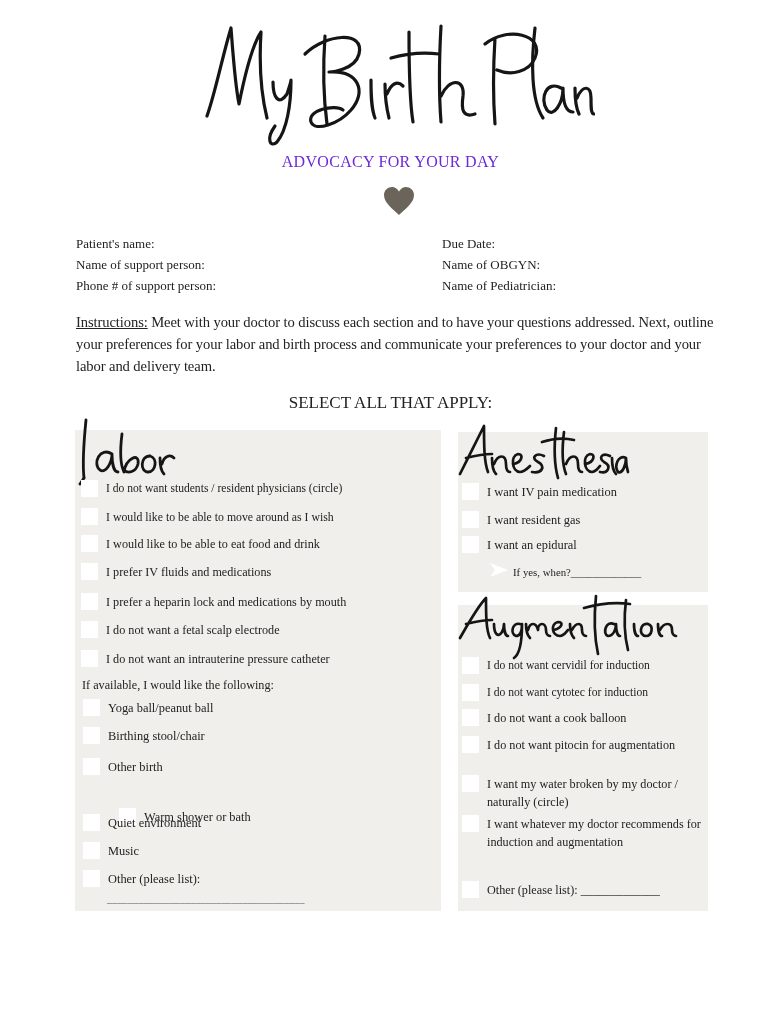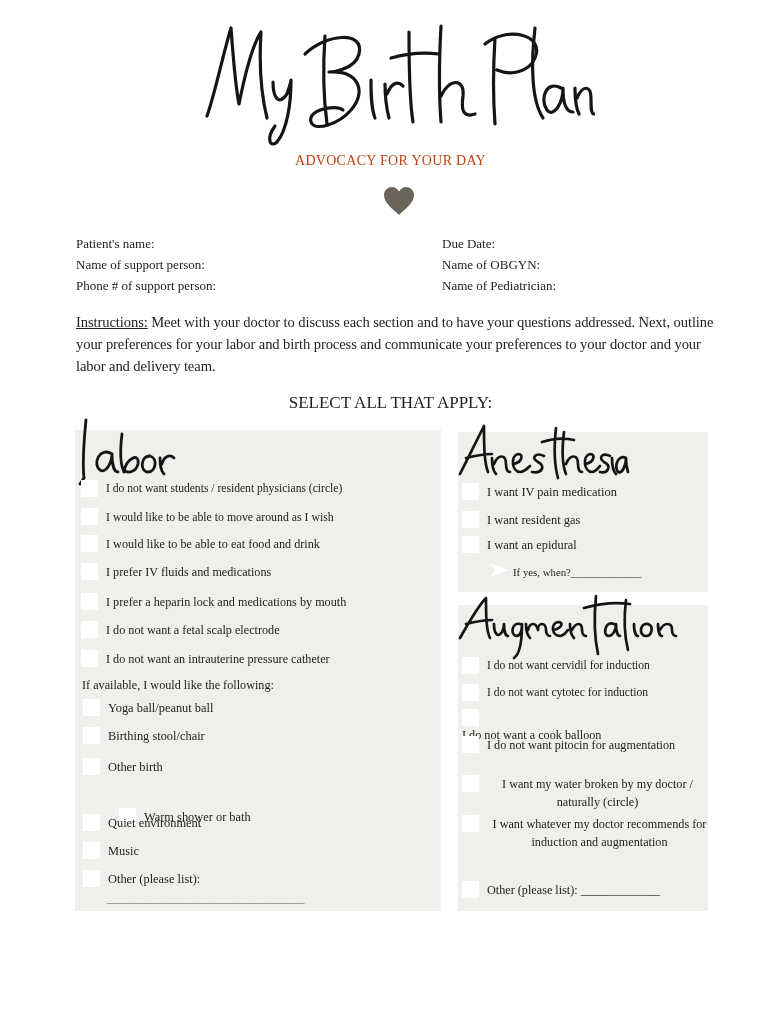--- a/index.html
+++ b/index.html
@@ -3,21 +3,21 @@
 <meta charset="utf-8">
 <style>
   * { box-sizing: border-box; margin: 0; padding: 0; }
   html, body { width: 781px; height: 1014px; background: #ffffff; overflow: hidden; }
   body { position: relative; font-family: "Liberation Serif", "DejaVu Serif", serif; color: #2a2a2a; }
 
   .title-wrap { position: absolute; left: 0; top: 14px; width: 781px; height: 140px; }
   .title-svg { position: absolute; left: 195px; top: 0; }
 
   .subtitle { position: absolute; top: 153px; left: 0; width: 781px; text-align: center;
-    font-size: 14px; letter-spacing: 0.3px; color: #c2410c; }
+    font-size: 16px; letter-spacing: 0.3px; color: #6d28d9; }
 
   .heart { position: absolute; left: 383px; top: 186px; width: 32px; height: 30px; }
 
   .info-col { position: absolute; top: 233px; font-size: 13px; line-height: 21px; color: #222; }
   .info-col.left { left: 76px; }
   .info-col.right { left: 442px; }
 
   .instructions { position: absolute; top: 311px; left: 76px; width: 640px; font-size: 14.6px; line-height: 22px; color: #222; letter-spacing: -0.1px; }
   .instructions .lbl { text-decoration: underline; }
 
@@ -26,21 +26,21 @@
   .panel { position: absolute; background: #f1efeb; }
   .panel.labor { left: 75px; top: 430px; width: 366px; height: 481px; }
   .panel.anes { left: 458px; top: 432px; width: 250px; height: 160px; }
   .panel.aug { left: 458px; top: 605px; width: 250px; height: 306px; }
 
   .script-heading { position: absolute; overflow: visible; }
 
   .item { position: absolute; display: flex; align-items: flex-start; font-size: 12.6px; color: #222; line-height: 18px; }
   .cb { width: 17px; height: 17px; background: #ffffff; flex: 0 0 17px; margin-right: 8px; margin-top: 0px; }
   .item .txt { white-space: nowrap; }
-  .item.wrap .txt { white-space: normal; text-align: center; }
+  .item.wrap .txt { white-space: normal; }
 
   .plain { position: absolute; font-size: 12.6px; color: #222; line-height: 18px; white-space: nowrap; }
 
   .arrow { position: absolute; width: 18px; height: 14px; }
 </style>
 </head>
 <body>
 
 <div class="title-wrap">
   <svg class="title-svg" width="400" height="140" viewBox="0 0 400 140">
@@ -222,21 +222,21 @@
 </svg>
 
 <div class="item" style="left:462px; top:657px;">
   <span class="cb"></span>
   <span class="txt" style="font-size:11.6px;">I do not want cervidil for induction</span>
 </div>
 <div class="item" style="left:462px; top:684px;text-align:right;">
   <span class="cb"></span>
   <span class="txt" style="font-size:11.6px;">I do not want cytotec for induction</span>
 </div>
-<div class="item" style="left:462px; top:709px;flex-direction:column;">
+<div class="item" style="left:462px; top:709px;">
   <span class="cb"></span>
   <span class="txt" style="font-size:12.2px;">I do not want a cook balloon</span>
 </div>
 <div class="item" style="left:462px; top:736px;">
   <span class="cb"></span>
   <span class="txt" style="font-size:12.2px;">I do not want pitocin for augmentation</span>
 </div>
 <div class="item wrap" style="left:462px; top:775px; width:246px;">
   <span class="cb"></span>
   <span class="txt" style="font-size:12.2px;">I want my water broken by my doctor / naturally (circle)</span>

